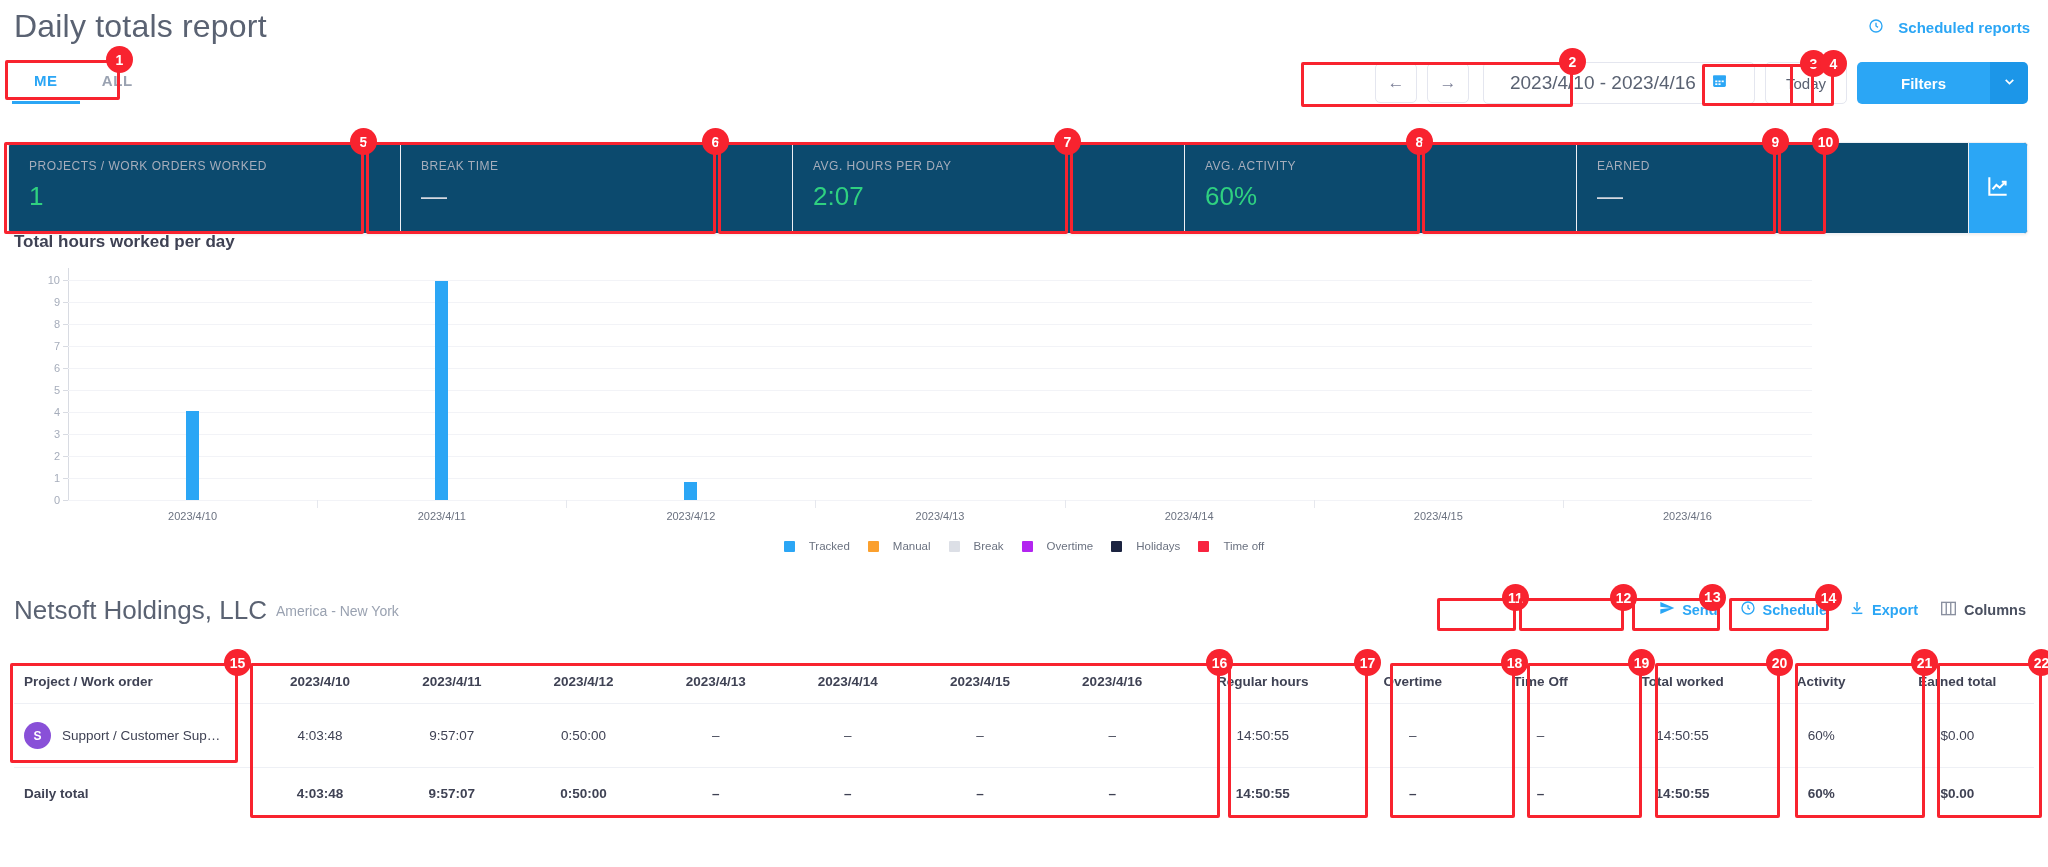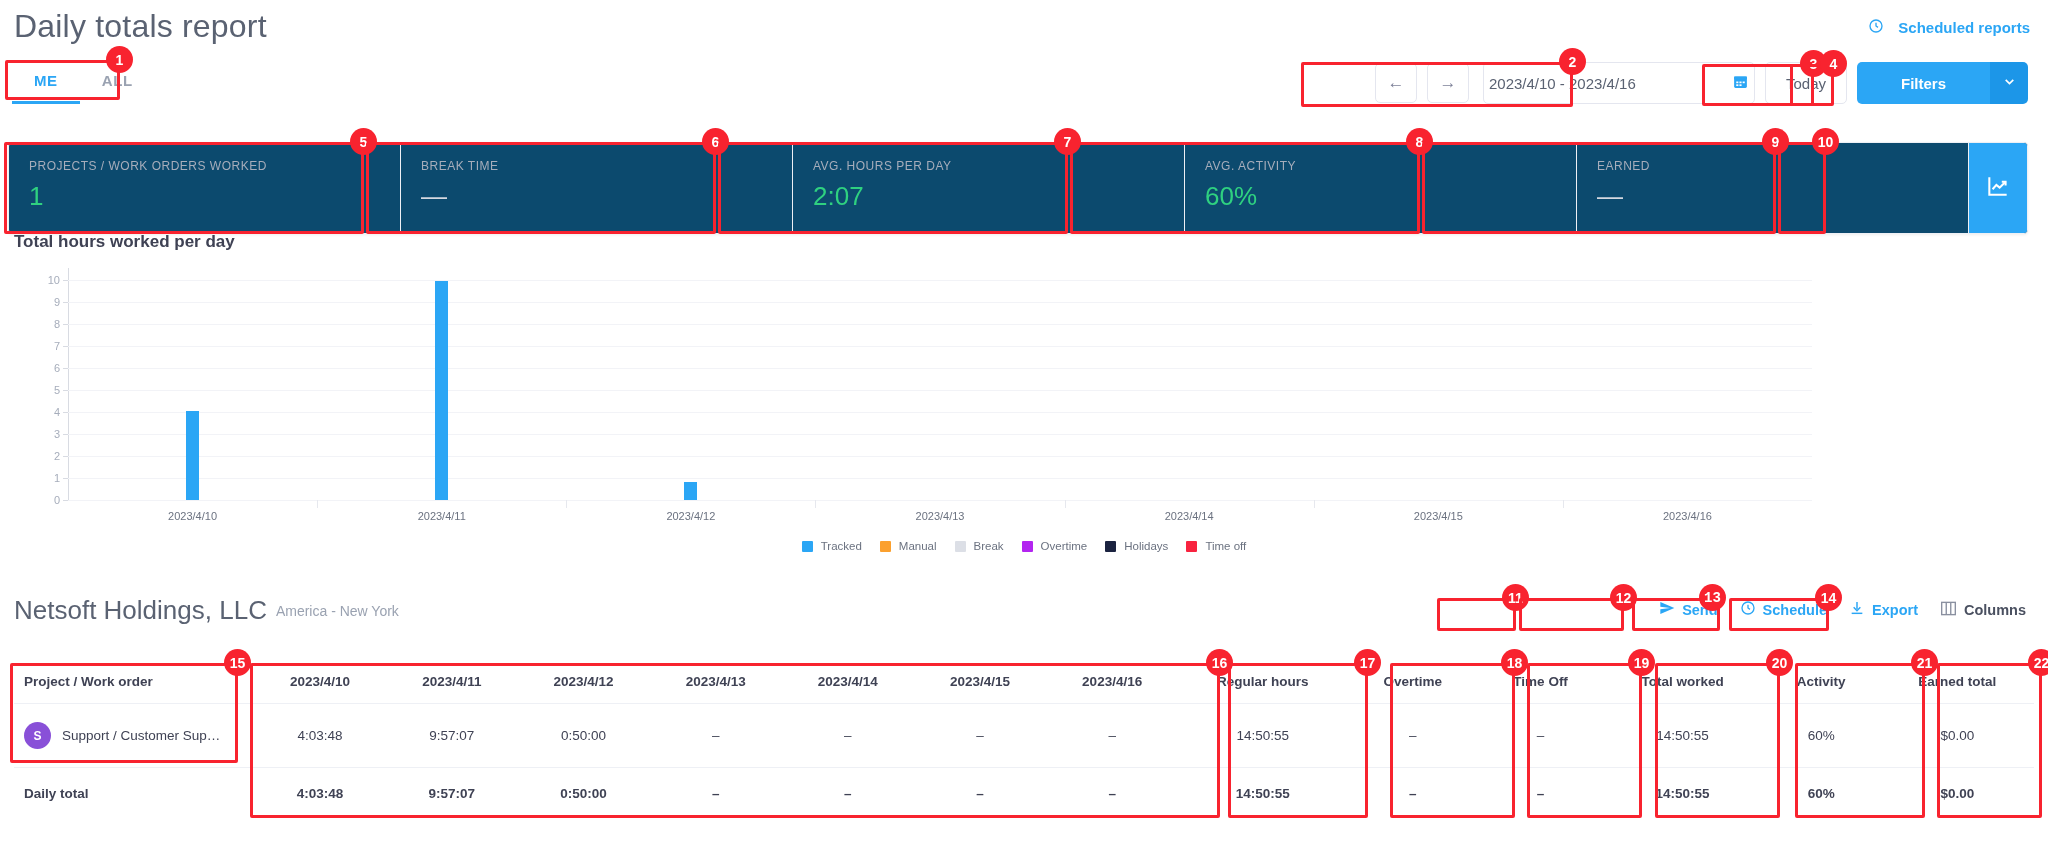--- a/index.html
+++ b/index.html
@@ -32,22 +32,22 @@
     color:#2ba6f5; font-size:15px; font-weight:600; cursor:pointer;
   }
 
   .ctrl-row{ position:absolute; right:20px; top:62px; display:flex; align-items:center; gap:10px; }
   .nav-btn{
     width:42px;height:40px;border:1px solid #e4e6ef;border-radius:5px;background:#fff;
     display:flex;align-items:center;justify-content:center;color:#7e8299;font-size:17px;cursor:pointer;
   }
   .date-box{
     width:272px;height:42px;border:1px solid #e4e6ef;border-radius:5px;background:#fff;
-    display:flex;align-items:center;justify-content:space-between;padding:0 5px;
-    font-size:15px;color:#5a6272;font-weight:500;cursor:pointer;margin-left:4px;
+    display:flex;align-items:center;justify-content:space-between;padding:0 26px;
+    font-size:19px;color:#5a6272;font-weight:500;cursor:pointer;margin-left:4px;
   }
   .today-btn{
     height:42px;border:1px solid #e4e6ef;border-radius:5px;background:#fff;
     display:flex;align-items:center;padding:0 20px;font-size:15px;color:#5a6272;font-weight:500;cursor:pointer;
   }
   .filters-btn{
     height:42px;background:#2ba6f5;color:#fff;border:none;border-radius:5px 0 0 5px;
     padding:0 44px;font-size:15px;font-weight:600;cursor:pointer;
   }
   .filters-caret{
@@ -91,21 +91,21 @@
   .bar{ position:absolute; bottom:0; width:13px; background:#2ba6f5; }
   .xsep{ position:absolute;top:calc(100% + 0px);width:1px;height:8px;background:#e6e8ee; }
   .xtick{
     position:absolute; top:calc(100% + 10px); transform:translateX(-50%);
     font-size:11px; color:#6b7280; white-space:nowrap;
   }
   .legend{
     position:absolute; left:0; right:0; top:540px;
     display:flex; justify-content:center; gap:18px; align-items:center;
   }
-  .legend-item{ display:flex;align-items:center;gap:8px;font-size:11.5px;color:#6b7280; }
+  .legend-item{ display:flex;align-items:center;gap:14px;font-size:11.5px;color:#6b7280; }
   .legend-swatch{ width:11px;height:11px;border-radius:1px; }
 
   
   .company{ position:absolute; left:14px; top:595px; display:flex; align-items:center; gap:9px; }
   .company-name{ font-size:26px; font-weight:400; color:#5a6272; }
   .company-tz{ font-size:14px; color:#9aa2b1; }
 
   .act-row{ position:absolute; right:22px; top:600px; display:flex; gap:22px; align-items:center; }
   .act-btn{
     display:flex;align-items:center;gap:7px;color:#2ba6f5;font-size:14.5px;font-weight:600;cursor:pointer;

